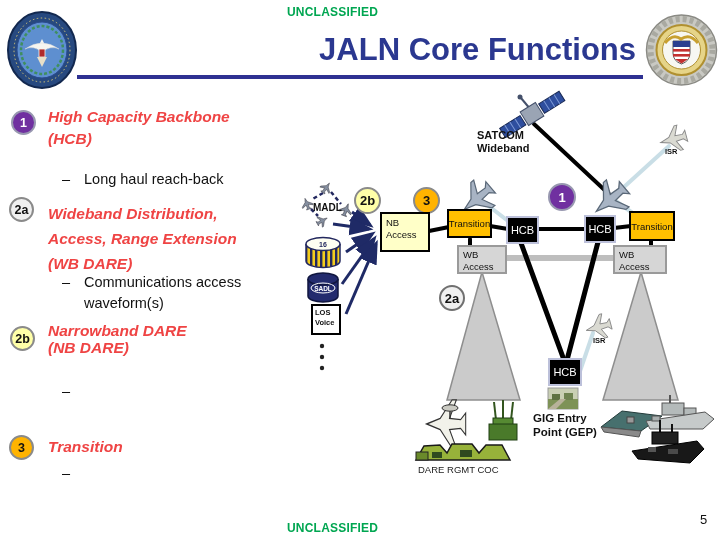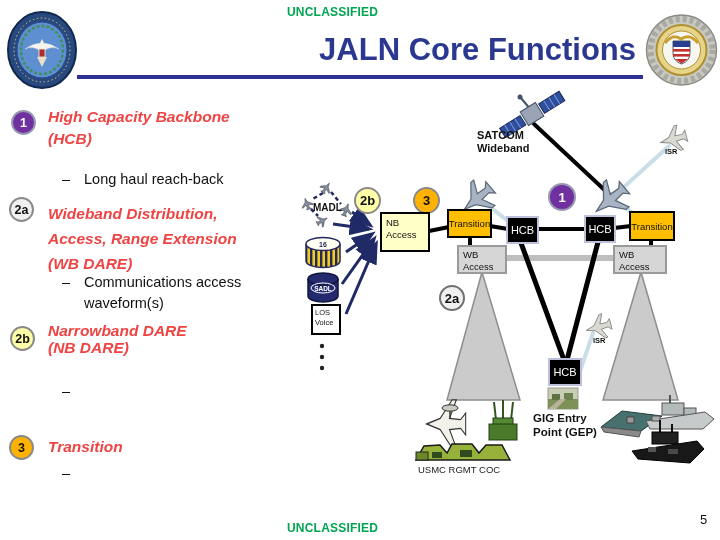--- a/index.html
+++ b/index.html
@@ -15,21 +15,21 @@
   .ltitle{position:absolute;left:48px;font-weight:bold;font-style:italic;font-size:15.5px;color:#ef4444;white-space:pre-line;width:260px;}
   .t1{line-height:22px;} .t2{line-height:25px;} .t3{line-height:17px;} .t4{line-height:22px;}
   .sub{position:absolute;left:62px;display:flex;font-size:14.5px;line-height:21px;color:#111;}
   .sub .dash{width:22px;flex:none;}
   
   .node{position:absolute;box-sizing:border-box;white-space:pre-line;}
   .nb{background:#FFFFC8;border:2.5px solid #000;font-size:9.5px;line-height:1.25;padding:3px 0 0 4px;}
   .trans{background:#FFBF00;border:2.5px solid #000;display:flex;align-items:center;justify-content:center;font-size:9.5px;}
   .hcb{background:#000000;border:2px solid #BCC0DA;color:#fff;display:flex;align-items:center;justify-content:center;font-size:11px;}
   .wb{background:#D6D6D6;border:2px solid #9A9A9A;font-size:9.5px;line-height:1.3;padding:2px 0 0 4px;}
-  .los{background:#fff;border:2.5px solid #000;font-size:7.5px;font-weight:normal;line-height:1.3;padding:2px 0 0 2px;}
+  .los{background:#fff;border:2.5px solid #000;font-size:7.5px;font-weight:bold;line-height:1.3;padding:2px 0 0 2px;}
   .dbadge{position:absolute;border-radius:50%;display:flex;align-items:center;justify-content:center;font-weight:bold;font-size:13px;box-sizing:border-box;border:2px solid #8A8A8A;}
   .lbl{position:absolute;font-weight:bold;color:#111;}
   svg{display:block;}
 </style>
 </head>
 <body>
 
 <svg class="abs" style="left:0;top:0" width="720" height="540" viewBox="0 0 720 540">
   <defs>
     <g id="plane">
@@ -257,16 +257,16 @@
 Access</div>
 <div class="node wb" style="left:613px;top:245px;width:54px;height:29px;">WB
 Access</div>
 <div class="node los" style="left:311px;top:304px;width:30px;height:31px;">LOS
 Voice</div>
 <div class="node hcb" style="left:548px;top:358px;width:34px;height:28px;">HCB</div>
 
 <div class="lbl" style="left:593px;top:336px;font-size:7.5px;">ISR</div>
 <div class="lbl ml" style="left:533px;top:411px;font-size:11.5px;line-height:1.25;">GIG Entry
 Point (GEP)</div>
-<div class="abs" style="left:418px;top:464px;font-size:9.5px;color:#222;">USMC RGMT COC</div>
+<div class="abs" style="left:418px;top:464px;font-size:9.5px;color:#222;">DARE RGMT COC</div>
 
 <div class="abs classif" style="left:287px;top:521px;">UNCLASSIFIED</div>
 <div class="abs" style="left:700px;top:512px;font-size:13px;color:#111;">5</div>
 
 </body></html>

